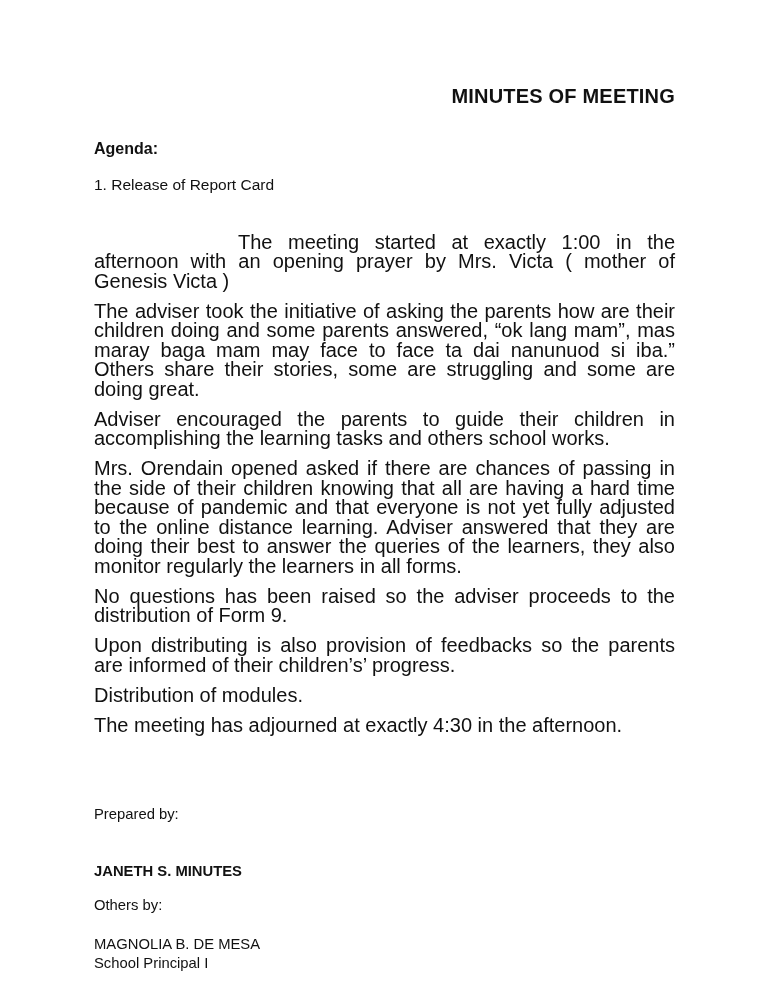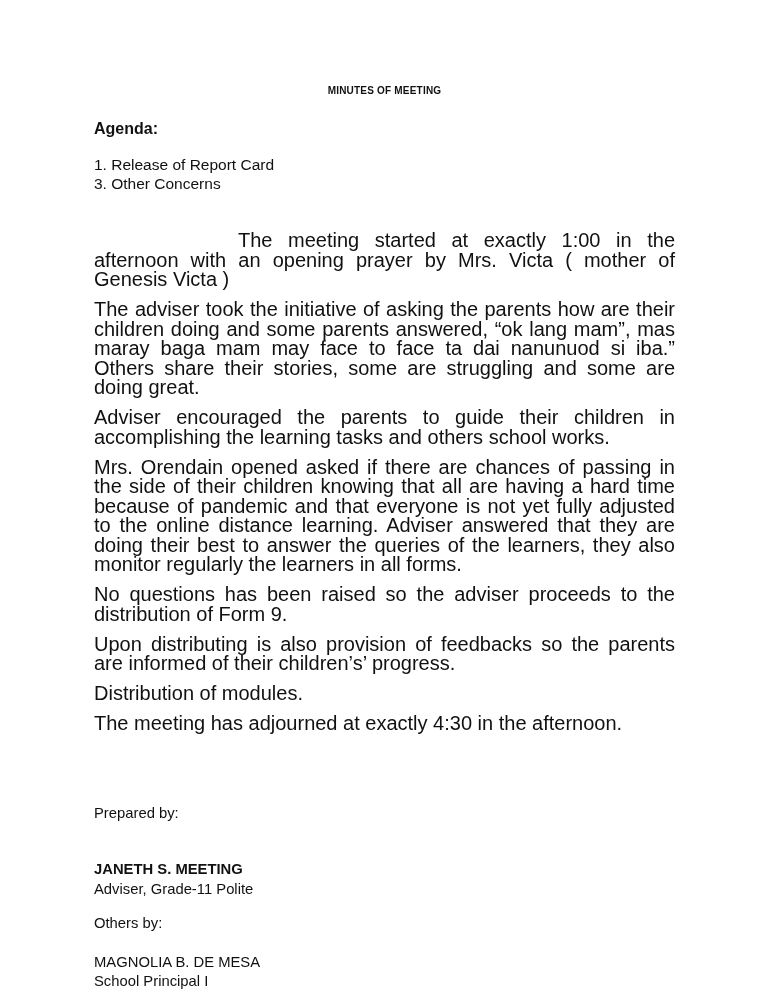--- a/index.html
+++ b/index.html
@@ -11,25 +11,25 @@
     width: 768px;
     height: 994px;
     background: #ffffff;
     box-sizing: border-box;
     padding: 85px 93px 0 94px;
     font-family: "Liberation Sans", sans-serif;
     color: #111111;
     overflow: hidden;
   }
   .title {
-    text-align: center;
+    text-align: right;
     font-weight: bold;
-    font-size: 10px;
+    font-size: 20px;
     letter-spacing: 0.2px;
-    margin: 0 0 24px 0;
+    margin: 0 0 32px 0;
   }
   .agenda-heading {
     font-weight: bold;
     font-size: 16px;
     margin: 0 0 18px 0;
   }
   .agenda-item {
     font-weight: normal;
     font-size: 15.5px;
     line-height: 18.5px;
@@ -68,36 +68,34 @@
 <body>
 
 <div class="page">
 
   <div class="title">MINUTES OF MEETING</div>
 
   <div class="agenda-heading">Agenda:</div>
 
   <div class="agenda">
     <div class="agenda-item">1. Release of Report Card</div>
-    <div class="agenda-item">3. Other Concerns</div>
   </div>
 
   <div class="body-text">
     <p class="para first">The meeting started at exactly 1:00 in the afternoon with an opening prayer by Mrs. Victa ( mother of Genesis Victa )</p>
     <p class="para">The adviser took the initiative of asking the parents how are their children doing and some parents answered, “ok lang mam”, mas maray baga mam may face to face ta dai nanunuod si iba.” Others share their stories, some are struggling and some are doing great.</p>
     <p class="para">Adviser encouraged the parents to guide their children in accomplishing the learning tasks and others school works.</p>
     <p class="para">Mrs. Orendain opened asked if there are chances of passing in the side of their children knowing that all are having a hard time because of pandemic and that everyone is not yet fully adjusted to the online distance learning. Adviser answered that they are doing their best to answer the queries of the learners, they also monitor regularly the learners in all forms.</p>
     <p class="para">No questions has been raised so the adviser proceeds to the distribution of Form 9.</p>
     <p class="para">Upon distributing is also provision of feedbacks so the parents are informed of their children’s’ progress.</p>
     <p class="para">Distribution of modules.</p>
     <p class="para">The meeting has adjourned at exactly 4:30 in the afternoon.</p>
   </div>
 
   <div class="sig-block">
     <div class="prepared-label">Prepared by:</div>
-    <div class="prepared-name">JANETH S. MEETING</div>
-    <div class="prepared-title">Adviser, Grade-11 Polite</div>
+    <div class="prepared-name">JANETH S. MINUTES</div>
     <div class="noted-label">Others by:</div>
     <div class="noted-name">MAGNOLIA B. DE MESA</div>
     <div class="noted-title">School Principal I</div>
   </div>
 
 </div>
 
 </body></html>

